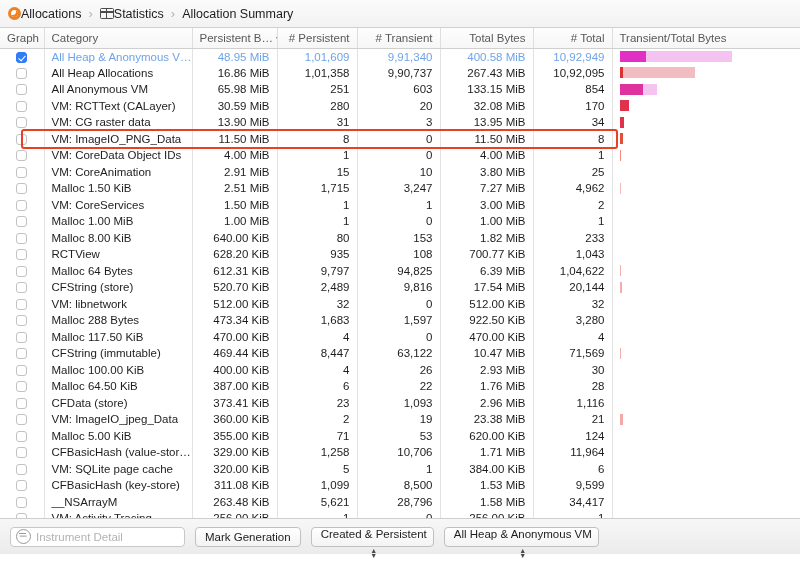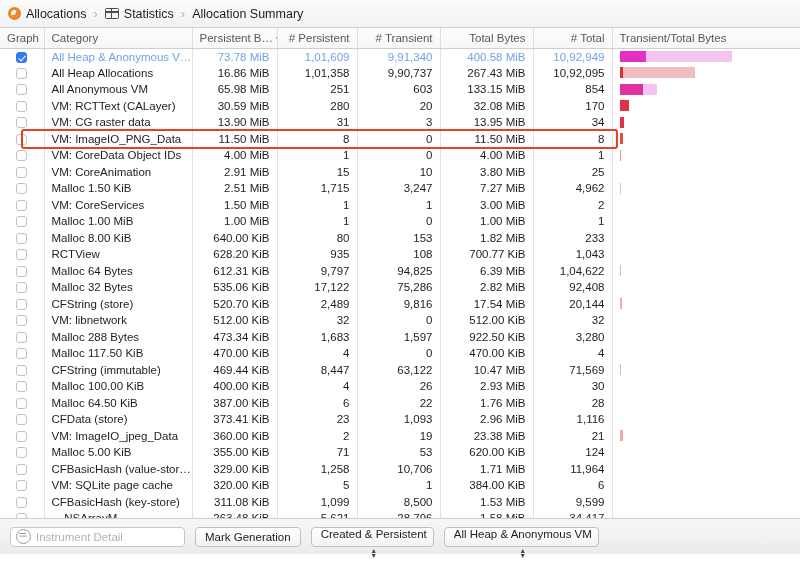--- a/index.html
+++ b/index.html
@@ -22,21 +22,20 @@
     background: linear-gradient(#fbfbfb, #f2f2f2);
     border-bottom: 1px solid #d0d0d0;
     display: flex;
     align-items: center;
     padding-left: 8px;
     box-sizing: border-box;
   }
   .crumb {
     display: flex;
     align-items: center;
-    gap: 5px;
     font-size: 12.5px;
     color: #1d1d1f;
     white-space: nowrap;
   }
   .crumb-sep {
     color: #b4b4b4;
     font-size: 13px;
     margin: 0 7px;
     font-weight: 300;
   }
@@ -288,21 +287,21 @@
           <th class="num"><span># Transient</span></th>
           <th class="num"><span>Total Bytes</span></th>
           <th class="num"><span># Total</span></th>
           <th class="lft" style="border-right: none;"><span>Transient/Total Bytes</span></th>
         </tr>
       </thead>
     <tbody id="body-rows">
         <tr class="selected">
           <td class="graph"><span class="chk on"></span></td>
           <td class="">All Heap &amp; Anonymous V…</td>
-          <td class="num">73.78 MiB</td>
+          <td class="num">48.95 MiB</td>
           <td class="num">1,01,609</td>
           <td class="num">9,91,340</td>
           <td class="num">400.58 MiB</td>
           <td class="num">10,92,949</td>
           <td class="bars">
             <div class="bar-row">
               <span class="bar-seg" style="width: 26.39px; background: rgb(226, 47, 196);"></span>
               <span class="bar-seg" style="width: 86.45px; background: rgb(244, 195, 239);"></span>
             </div>
           </td>
@@ -472,32 +471,20 @@
           <td class="">Malloc 64 Bytes</td>
           <td class="num">612.31 KiB</td>
           <td class="num">9,797</td>
           <td class="num">94,825</td>
           <td class="num">6.39 MiB</td>
           <td class="num">1,04,622</td>
           <td class="bars">
             <div class="bar-row">
               <span class="bar-seg" style="width: 1.274px; background: rgb(244, 176, 176);"></span>
             </div>
-          </td>
-        </tr>
-        <tr class="">
-          <td class="graph"><span class="chk"></span></td>
-          <td class="">Malloc 32 Bytes</td>
-          <td class="num">535.06 KiB</td>
-          <td class="num">17,122</td>
-          <td class="num">75,286</td>
-          <td class="num">2.82 MiB</td>
-          <td class="num">92,408</td>
-          <td class="bars">
-            <div class="bar-row"></div>
           </td>
         </tr>
         <tr class="">
           <td class="graph"><span class="chk"></span></td>
           <td class="">CFString (store)</td>
           <td class="num">520.70 KiB</td>
           <td class="num">2,489</td>
           <td class="num">9,816</td>
           <td class="num">17.54 MiB</td>
           <td class="num">20,144</td>

